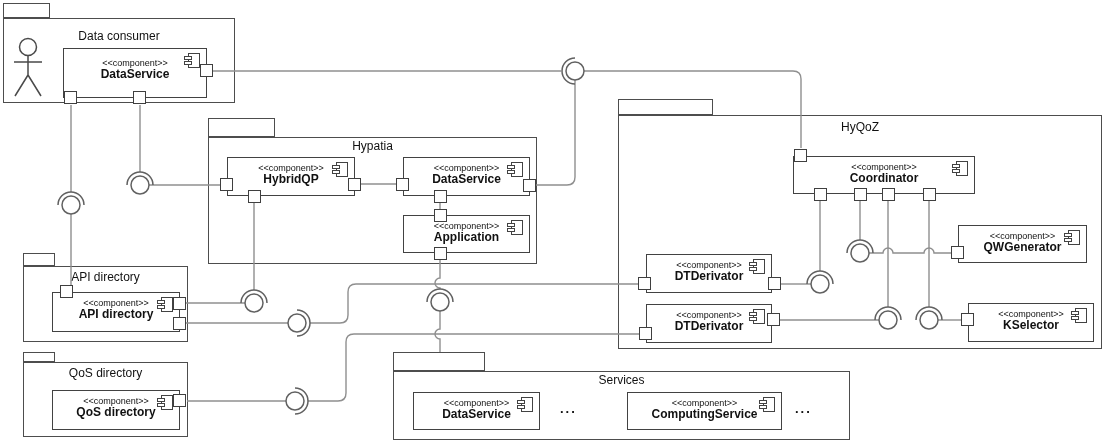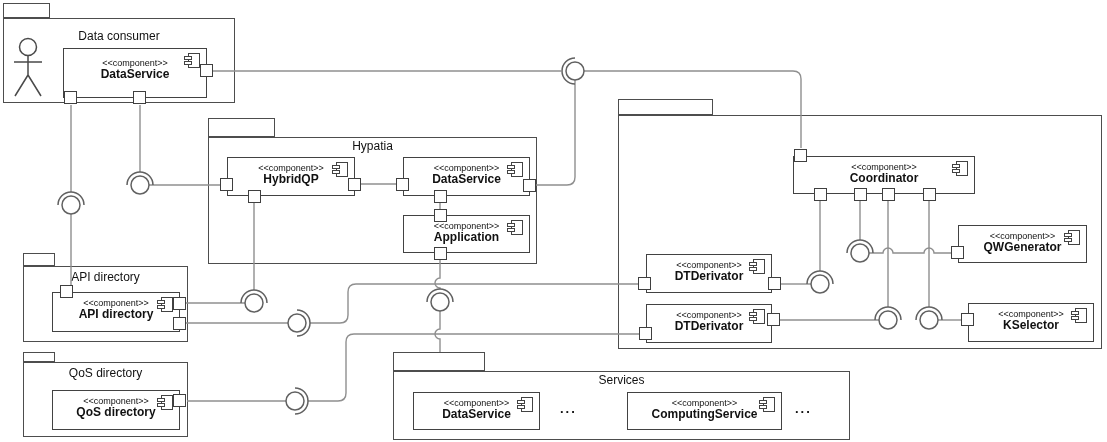--- a/index.html
+++ b/index.html
@@ -33,20 +33,21 @@
   <div class="pkg-tab" style="left:3px;top:3px;width:47px;height:15px;"></div>
   <div class="pkg-body" style="left:3px;top:18px;width:232px;height:85px;"></div>
   <div class="pkg-title" style="left:3px;top:21px;width:232px;margin-top:8px;">Data consumer</div>
 
   <div class="pkg-tab" style="left:208px;top:118px;width:67px;height:19px;"></div>
   <div class="pkg-body" style="left:208px;top:137px;width:329px;height:127px;"></div>
   <div class="pkg-title" style="left:208px;top:139px;width:329px;">Hypatia</div>
 
   <div class="pkg-tab" style="left:618px;top:99px;width:95px;height:16px;"></div>
   <div class="pkg-body" style="left:618px;top:115px;width:484px;height:234px;"></div>
+  <div class="pkg-title" style="left:618px;top:120px;width:484px;">HyQoZ</div>
 
   <div class="pkg-tab" style="left:23px;top:253px;width:32px;height:13px;"></div>
   <div class="pkg-body" style="left:23px;top:266px;width:165px;height:76px;"></div>
   <div class="pkg-title" style="left:23px;top:270px;width:165px;">API directory</div>
 
   <div class="pkg-tab" style="left:23px;top:352px;width:32px;height:10px;"></div>
   <div class="pkg-body" style="left:23px;top:362px;width:165px;height:75px;"></div>
   <div class="pkg-title" style="left:23px;top:366px;width:165px;">QoS directory</div>
 
   <div class="pkg-tab" style="left:393px;top:352px;width:92px;height:19px;"></div>

